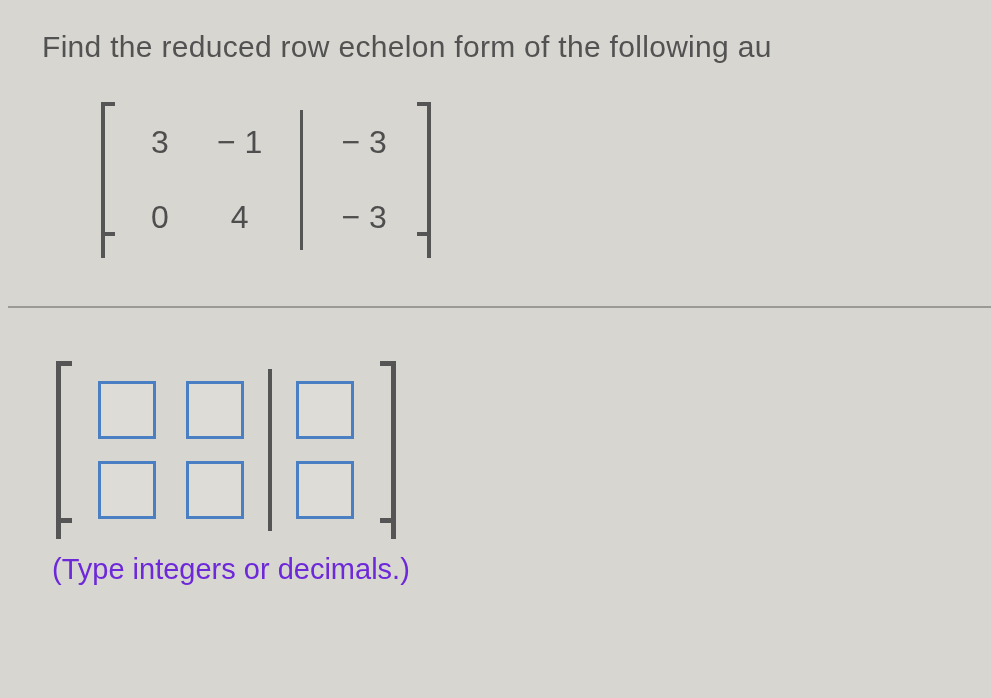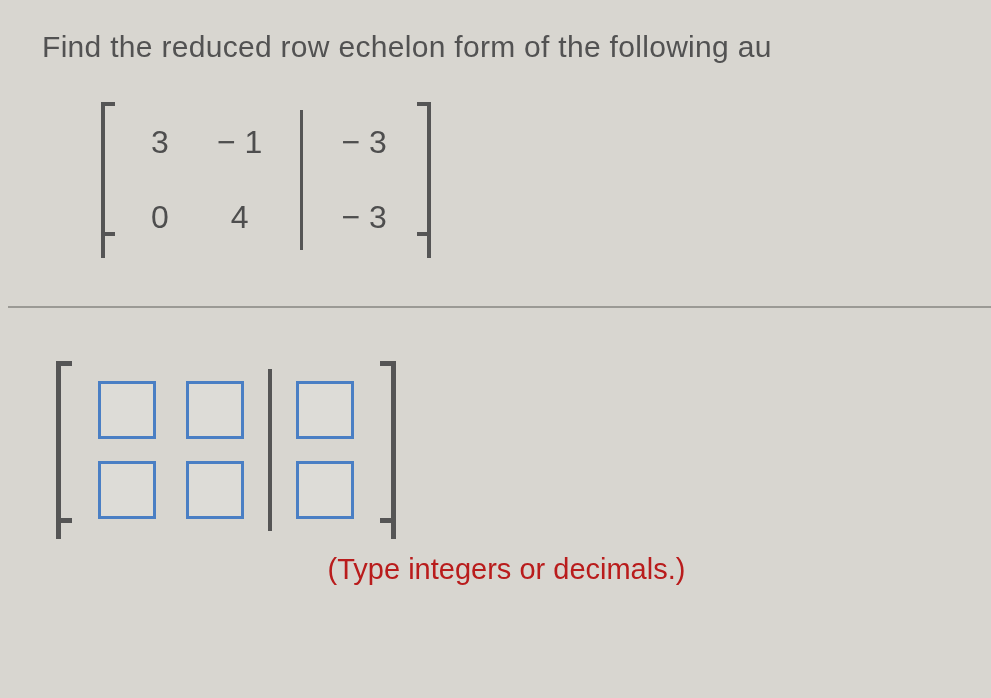--- a/index.html
+++ b/index.html
@@ -146,23 +146,22 @@
       content: ""; position: absolute; right: 0; top: 0; bottom: 0;
       width: 5px; background: #555;
     }
     .ans-bracket-right::after {
       content: ""; position: absolute; right: 0; top: 0;
       width: 16px; height: 5px; background: #555;
       box-shadow: 0 calc(var(--h, 160px) - 5px) 0 0 #555;
     }
     .hint {
       font-size: 29px;
-      color: #b91c1c;
+      color: #6d28d9;
       margin-top: 6px;
-      text-align: center;
     }
   </style>
 </head>
 <body>
 
 <div class="prompt">Find the reduced row echelon form of the following au</div>
 
 <div class="matrix-display">
   <div class="matrix" style="--h:134px">
     <div class="bracket-left" style="--h:134px"></div>

